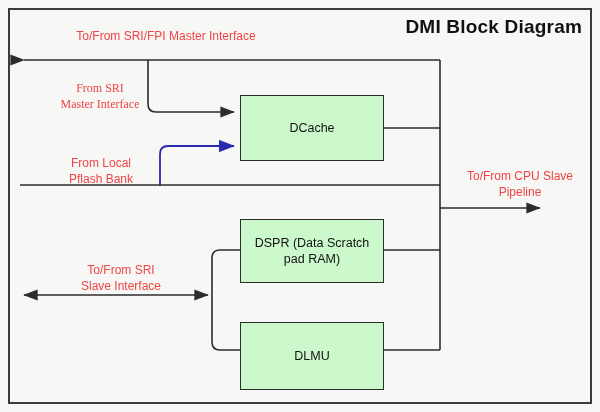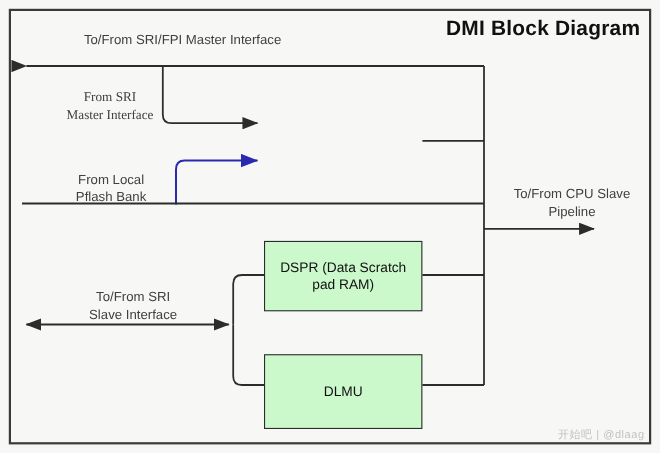--- a/index.html
+++ b/index.html
@@ -37,21 +37,21 @@
     justify-content:center;
     text-align:center;
     font-size:12.5px;
     color:#111;
     line-height:1.32;
   }
   .box span{display:block;padding:0 4px;}
   .label{
     position:absolute;
     font-size:12px;
-    color:#404040;
+    color:#ef4444;
     text-align:center;
     line-height:1.34;
     white-space:pre-line;
   }
   svg.overlay{
     position:absolute;left:0;top:0;
     width:600px;height:412px;
     pointer-events:none;
   }
   .watermark{
@@ -81,20 +81,23 @@
 
   <div class="label" style="left:56px;top:262px;width:130px;">To/From SRI
 Slave Interface</div>
 
   <div class="label" style="left:46px;top:155px;width:110px;">From Local
 Pflash Bank</div>
 
   <div class="label" style="left:450px;top:168px;width:140px;">To/From CPU Slave
 Pipeline</div>
 
+  <div class="box" style="left:240px;top:95px;width:144px;height:66px;">
+    <span>DCache</span>
+  </div>
 
   <div class="box" style="left:240px;top:219px;width:144px;height:64px;">
     <span>DSPR
 (Data Scratch pad
 RAM)</span>
   </div>
 
   <div class="box" style="left:240px;top:322px;width:144px;height:68px;">
     <span>DLMU</span>
   </div>
@@ -128,15 +131,14 @@
     <path d="M384 350 L440 350" stroke="#2c2c2c" stroke-width="1.6" fill="none"></path>
 
     <path d="M440 60 L440 350" stroke="#2c2c2c" stroke-width="1.6" fill="none"></path>
 
     <path d="M24 295 L208 295" stroke="#2c2c2c" stroke-width="1.6" fill="none" marker-start="url(#ahl)" marker-end="url(#ah)"></path>
 
     <path d="M212 295 L212 258 Q212 250 220 250 L240 250" stroke="#2c2c2c" stroke-width="1.6" fill="none"></path>
     <path d="M212 295 L212 342 Q212 350 220 350 L240 350" stroke="#2c2c2c" stroke-width="1.6" fill="none"></path>
   </svg>
 
-  <div class="watermark">开始吧 | @dlaag</div>
 
 </div>
 
 </body></html>

